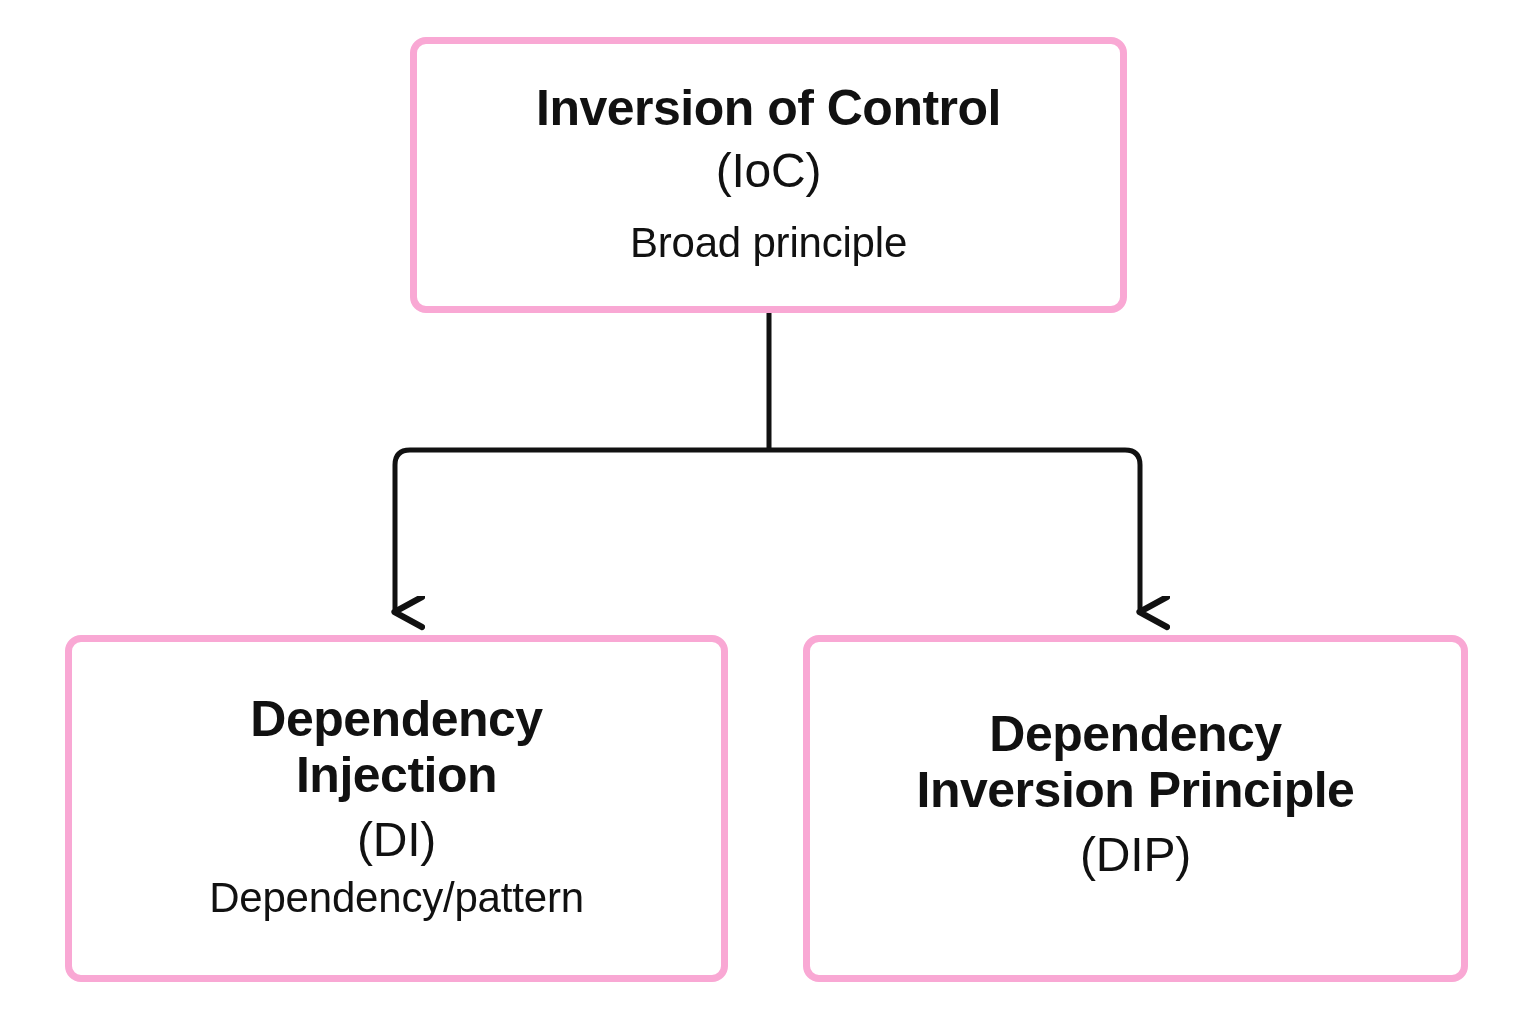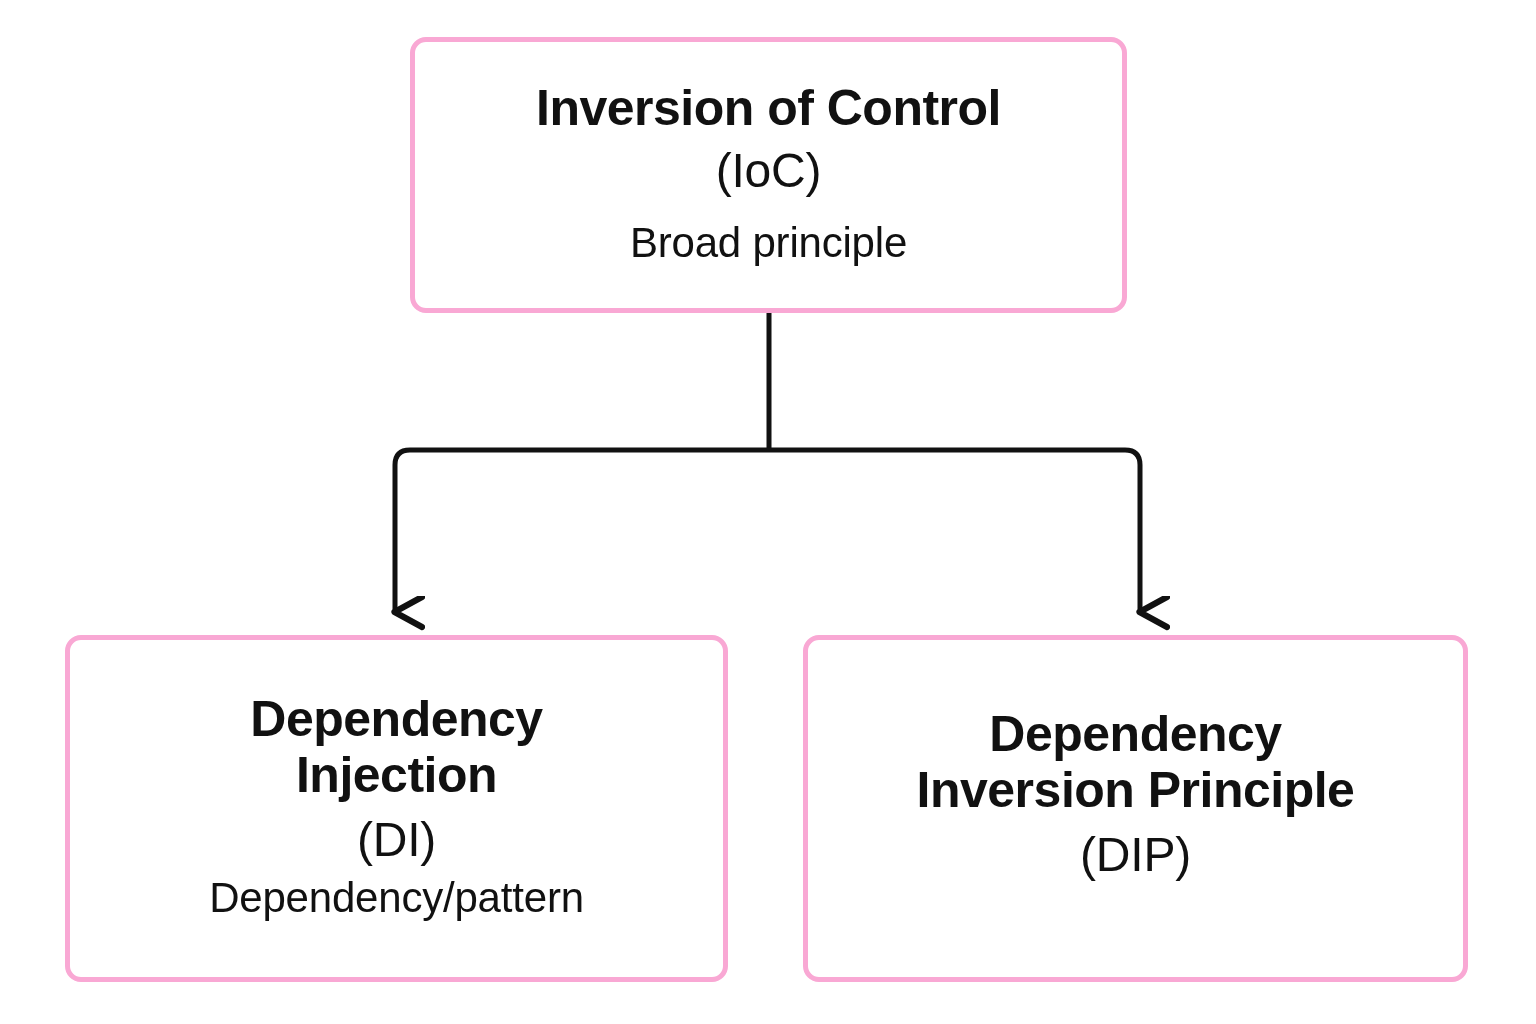--- a/index.html
+++ b/index.html
@@ -27,21 +27,21 @@
     width: 1536px;
     height: 1024px;
     pointer-events: none;
   }
 
   
   .node {
     position: absolute;
     box-sizing: border-box;
     background: #ffffff;
-    border: 5px solid #f9a8d4;
+    border: 7px solid #f9a8d4;
     border-radius: 16px;
     display: flex;
     flex-direction: column;
     align-items: center;
     justify-content: center;
     text-align: center;
     color: #111111;
   }
 
   .node-title {

